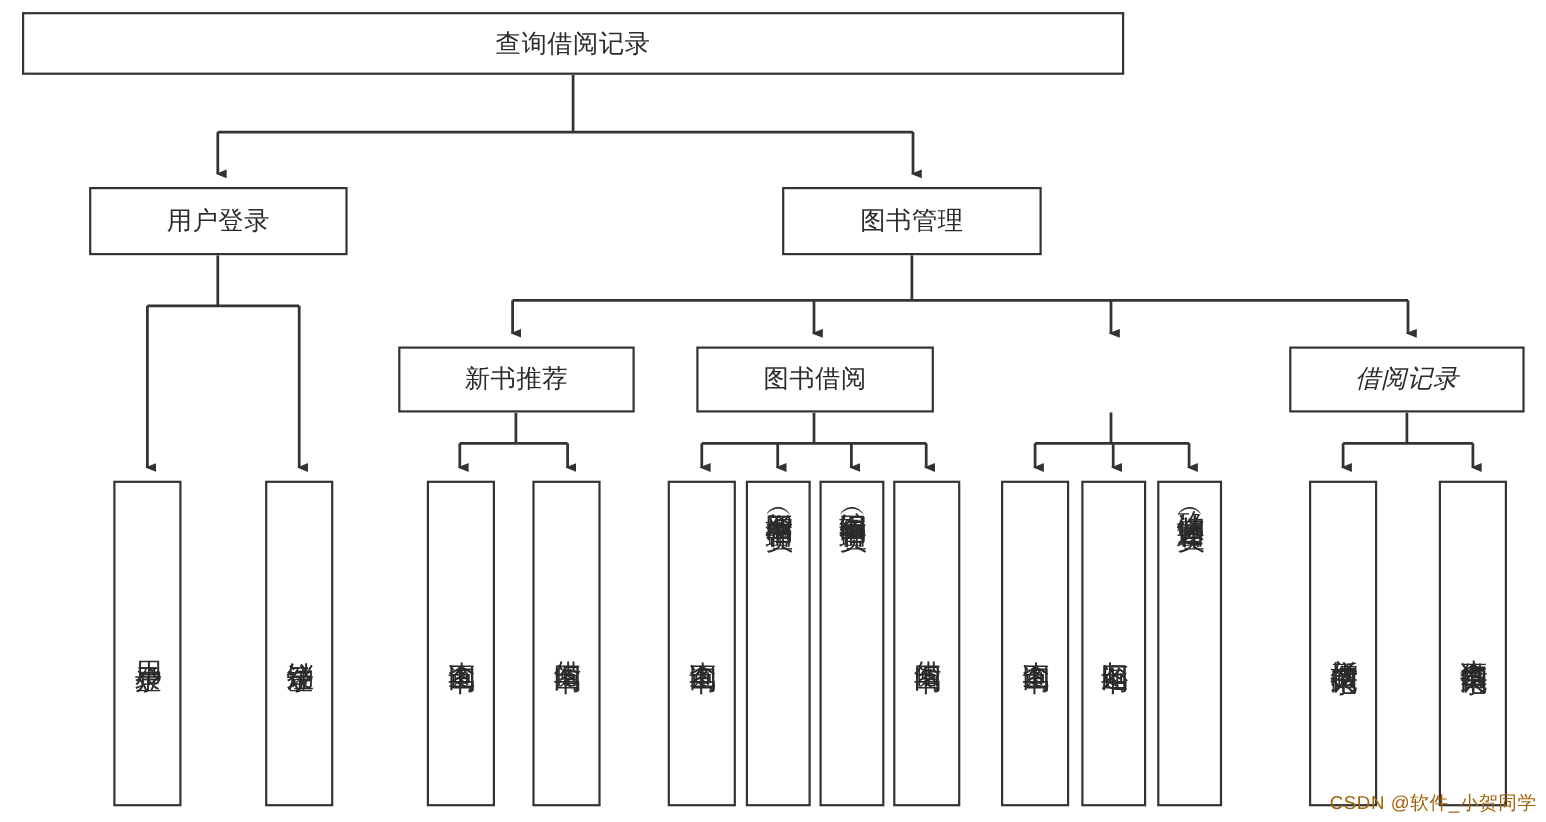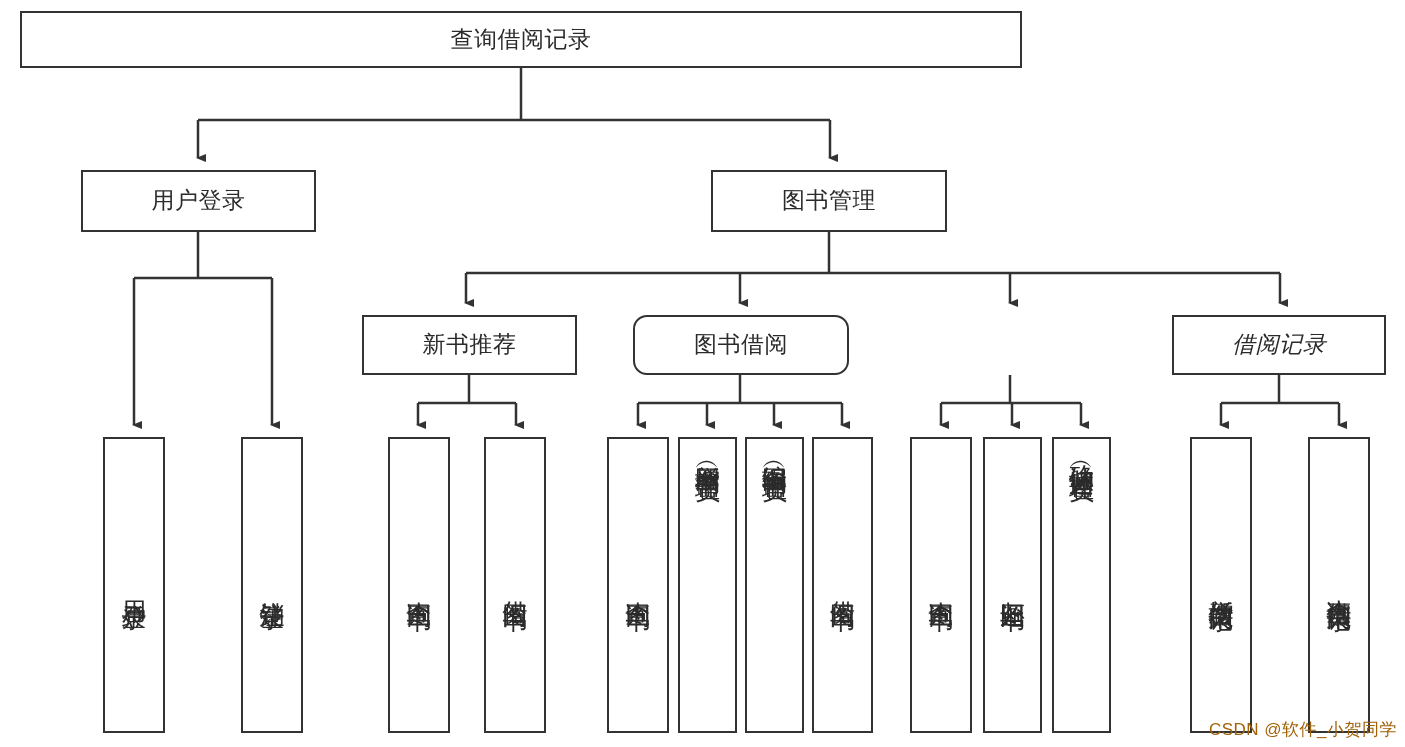--- a/index.html
+++ b/index.html
@@ -132,21 +132,21 @@
   <div class="node horiz" style="left:81px; top:170px; width:235px; height:62px;">
     <span class="label">用户登录</span>
   </div>
   <div class="node horiz" style="left:362px; top:315px; width:215px; height:60px;">
     <span class="label">新书推荐</span>
   </div>
 
   <div class="node horiz" style="left:711px; top:170px; width:236px; height:62px;">
     <span class="label">图书管理</span>
   </div>
-  <div class="node horiz" style="left:633px; top:315px; width:216px; height:60px;border-radius:14px;">
+  <div class="node horiz" style="left:633px; top:315px; width:216px; height:60px;">
     <span class="label">图书借阅</span>
   </div>
   <div class="node horiz" style="left:1172px; top:315px; width:214px; height:60px;font-style:italic;">
     <span class="label">借阅记录</span>
   </div>
 
   <div class="node vert centered" style="left:103px; top:437px; width:62px; height:296px;">
     <span class="label">用户登录</span>
   </div>
   <div class="node vert centered" style="left:241px; top:437px; width:62px; height:296px;">

